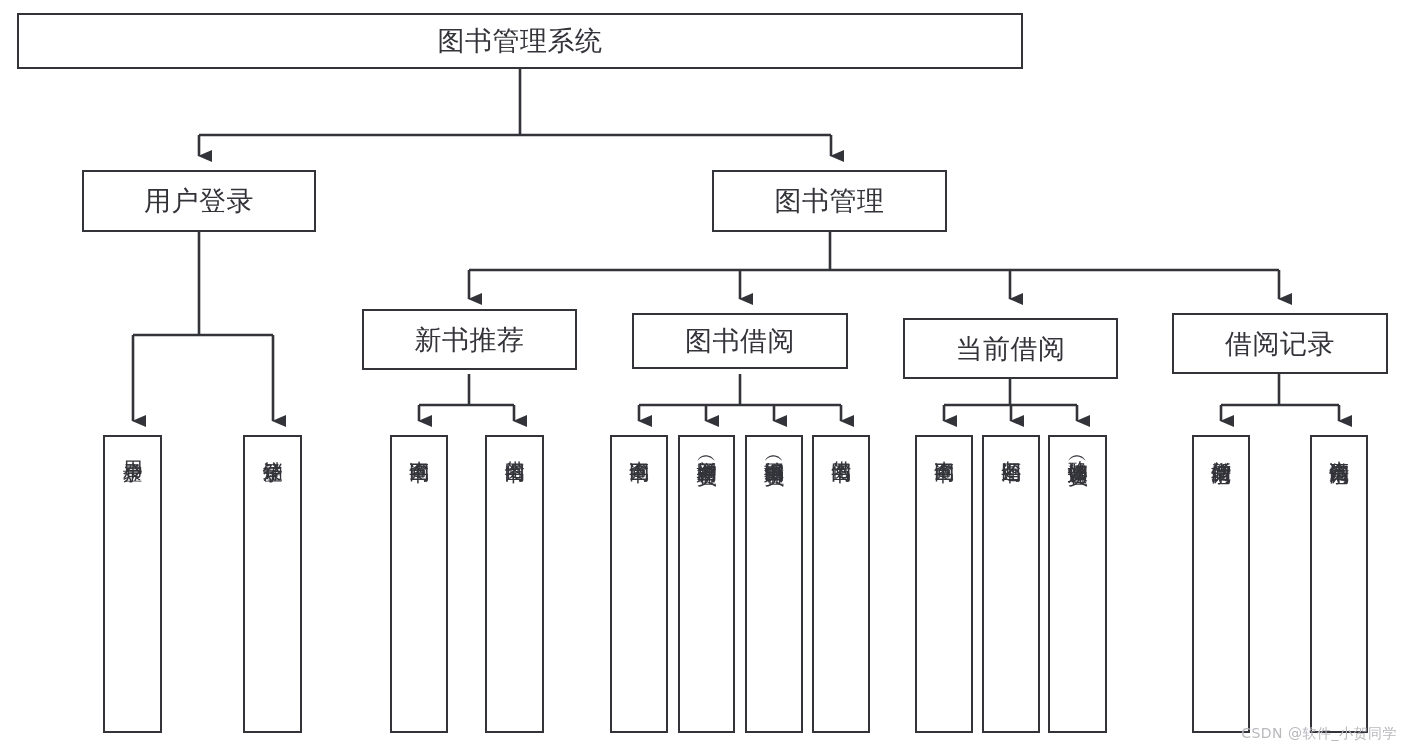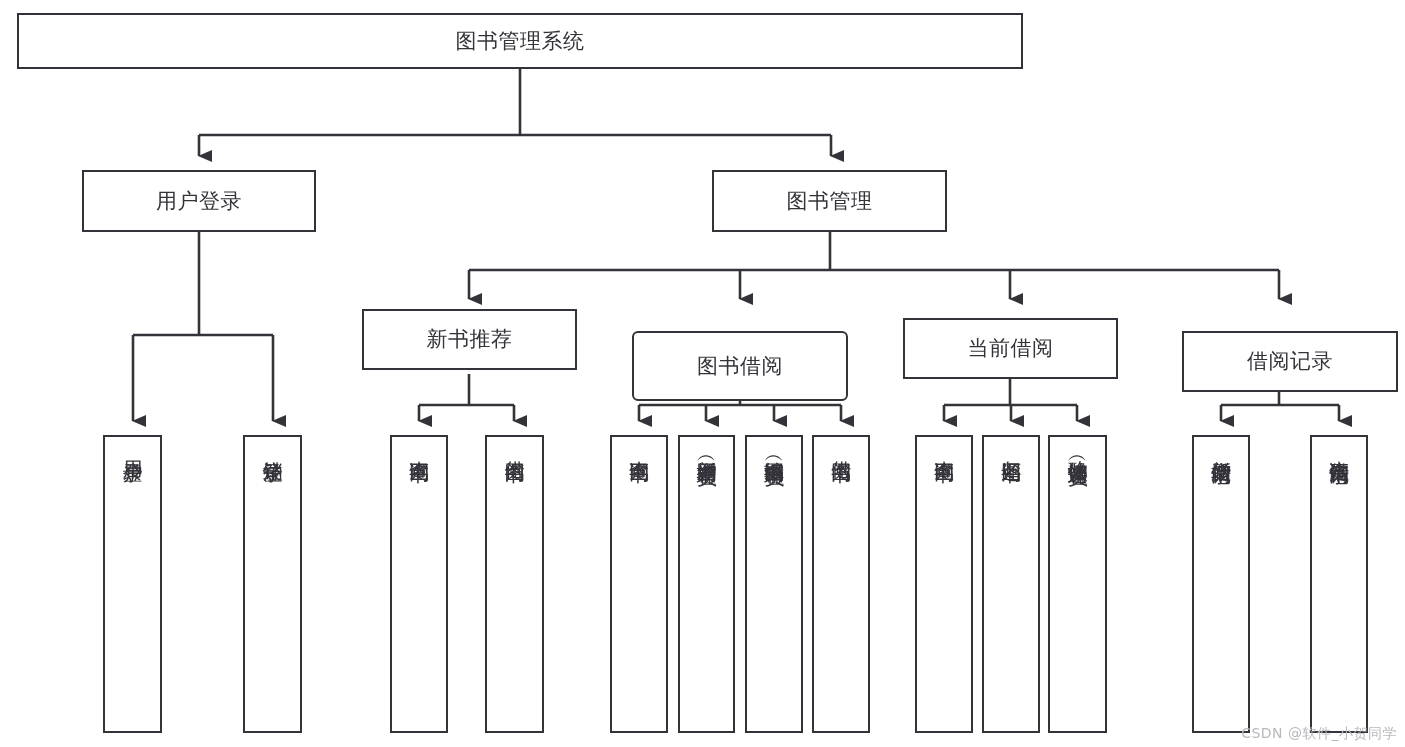--- a/index.html
+++ b/index.html
@@ -28,21 +28,21 @@
     position: absolute;
     box-sizing: border-box;
     border: 2px solid #33333a;
     background: #ffffff;
     display: flex;
     align-items: center;
     justify-content: center;
     color: #33333a;
   }
   .node .label {
-    font-size: 21px;
+    font-size: 27px;
     line-height: 1.15;
     letter-spacing: 0.5px;
     white-space: nowrap;
   }
   .node.leaf {
     align-items: flex-start;
     justify-content: center;
     padding-top: 8px;
   }
   .node.leaf .label {
@@ -127,27 +127,27 @@
   <div class="node" style="left:82px; top:170px; width:234px; height:62px;">
     <span class="label">用户登录</span>
   </div>
   <div class="node" style="left:712px; top:170px; width:235px; height:62px;">
     <span class="label">图书管理</span>
   </div>
 
   <div class="node" style="left:362px; top:309px; width:215px; height:61px;">
     <span class="label">新书推荐</span>
   </div>
-  <div class="node" style="left:632px; top:331px; width:216px; height:70px;border-radius:6px;">
+  <div class="node" style="left:632px; top:313px; width:216px; height:56px;">
     <span class="label">图书借阅</span>
   </div>
   <div class="node" style="left:903px; top:318px; width:215px; height:61px;">
     <span class="label">当前借阅</span>
   </div>
-  <div class="node" style="left:1172px; top:331px; width:216px; height:61px;margin-left:10px;">
+  <div class="node" style="left:1172px; top:313px; width:216px; height:61px;">
     <span class="label">借阅记录</span>
   </div>
 
   <div class="node leaf" style="left:103px; top:435px; width:59px; height:298px;">
     <span class="label">用户登录</span>
   </div>
   <div class="node leaf" style="left:243px; top:435px; width:59px; height:298px;">
     <span class="label">注销登录</span>
   </div>
   <div class="node leaf" style="left:390px; top:435px; width:58px; height:298px;">

